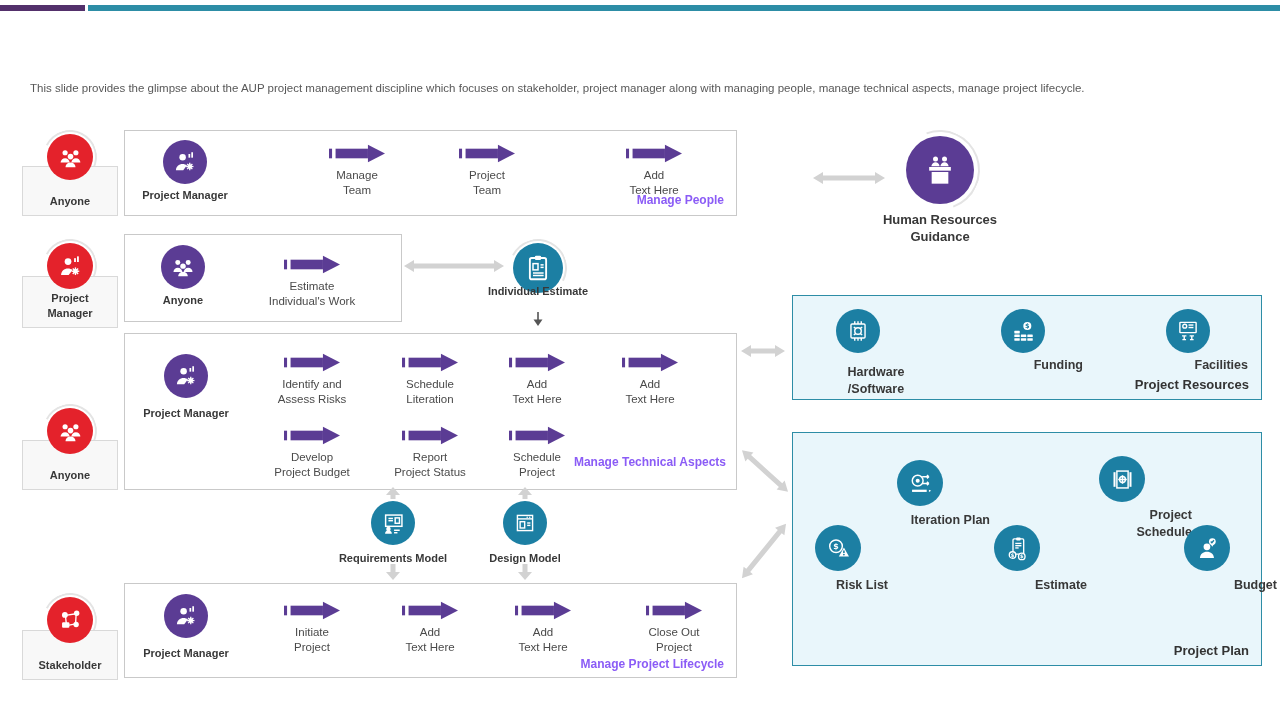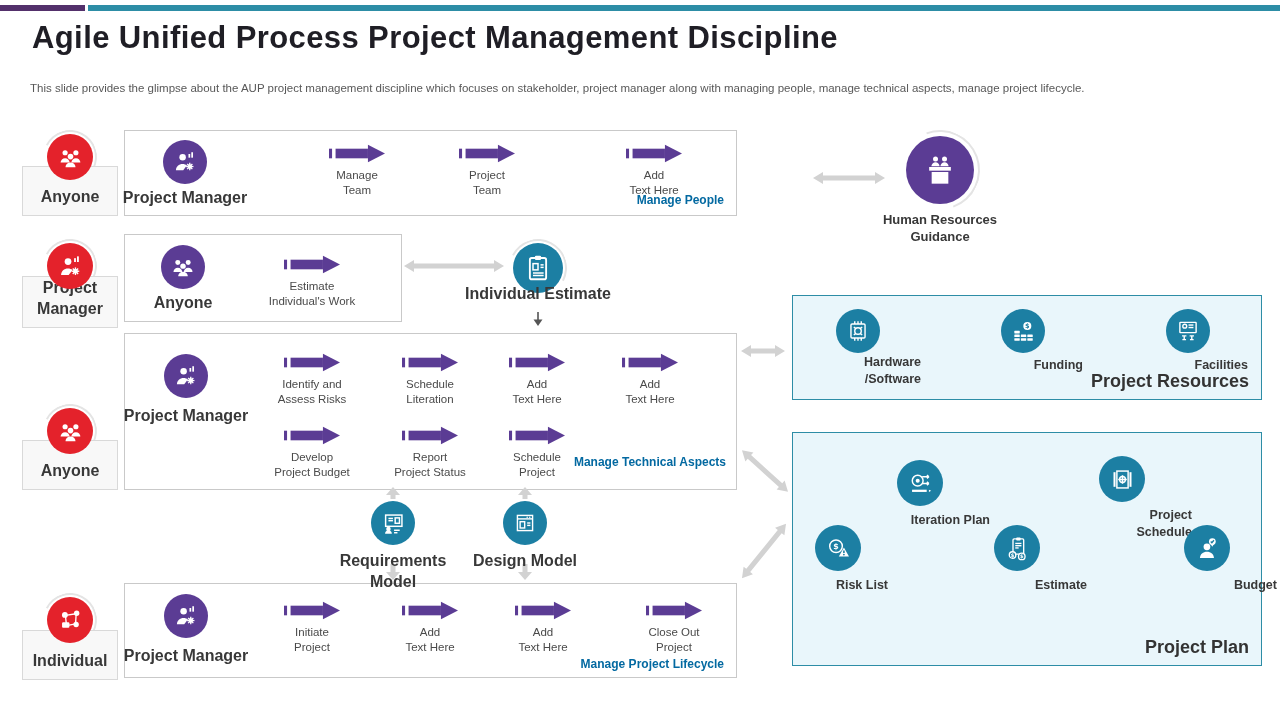--- a/index.html
+++ b/index.html
@@ -10,39 +10,38 @@
   .title{left:32px;top:20px;font-size:31px;font-weight:bold;color:#1f1e25;letter-spacing:.4px;}
   .subtitle{left:30px;top:82px;font-size:11.5px;color:#585858;}
   .box{background:#fff;border:1px solid #c9c9c9;box-sizing:border-box;}
   .panel{background:#e9f6fb;border:1.5px solid #2d8da6;box-sizing:border-box;}
   .circle{border-radius:50%;display:flex;align-items:center;justify-content:center;box-sizing:border-box;}
   .purple{background:#5b3c94;}
   .teal{background:#1c7fa3;}
   .red{background:#e4222b;}
   .arc{border:2px solid #e4e4e4;border-radius:50%;border-left-color:transparent;border-bottom-color:transparent;transform:rotate(-18deg);box-sizing:border-box;}
   .actor-box{background:#f8f8f8;border:1px solid #d9d9d9;box-sizing:border-box;display:flex;align-items:flex-end;justify-content:center;padding-bottom:7px;}
-  .name-label{font-weight:bold;font-size:16px;color:#383838;text-align:center;white-space:pre-line;line-height:1.3;}
+  .name-label{font-weight:bold;font-size:11px;color:#383838;text-align:center;white-space:pre-line;line-height:1.3;}
   .step{display:flex;flex-direction:column;align-items:center;width:120px;}
   .step-label{margin-top:5px;font-size:11.5px;color:#4a4a4a;text-align:center;white-space:pre-line;line-height:1.3;}
-  .caption{font-weight:bold;font-size:12px;color:#0369a1;white-space:pre-line;}
+  .caption{font-weight:bold;font-size:12px;color:#8b5cf6;white-space:pre-line;}
   .parrow{fill:#5b3c94;width:56px;height:19px;}
   .garrow{fill:#d2d2d2;}
-  .panel-title{font-weight:bold;font-size:18px;color:#333;}
+  .panel-title{font-weight:bold;font-size:13px;color:#333;}
   .item-label{font-weight:bold;font-size:12.5px;color:#383838;text-align:right;white-space:pre-line;line-height:1.35;}
   .icon-svg{display:block;}
 </style>
 </head>
 <body>
 
 <div class="slide">
 
   <div class="abs topbar-purple"></div>
   <div class="abs topbar-teal"></div>
 
-  <div class="abs title">Agile Unified Process Project Management Discipline</div>
   <div class="abs subtitle">This slide provides the glimpse about the AUP  project management discipline which focuses on stakeholder, project manager along with managing people, manage technical aspects, manage project lifecycle.</div>
 
   <div class="abs" style="left:22px;top:134px;width:96px;">
     <div class="abs arc" style="left:21px;top:-4px;width:54px;height:54px;"></div>
     <div class="abs actor-box" style="left:0;top:32px;width:96px;height:50px;">
       <span class="name-label">Anyone</span>
     </div>
     <div class="abs circle red" style="left:25px;top:0;width:46px;height:46px;">
       <svg class="icon-svg" width="27" height="27" viewBox="0 0 24 24" fill="white">
         <circle cx="7.2" cy="7.8" r="2.3"></circle>
@@ -91,21 +90,21 @@
           <path d="M12.8 16.5c0-2.2 1.8-3.9 4-3.9s4 1.7 4 3.9z"></path>
         <circle cx="12" cy="11.2" r="2.5"></circle>
           <path d="M7.6 20.6c0-2.4 2-4.2 4.4-4.2s4.4 1.8 4.4 4.2z"></path>
       </svg>
     </div>
   </div>
 
   <div class="abs" style="left:22px;top:597px;width:96px;">
     <div class="abs arc" style="left:21px;top:-4px;width:54px;height:54px;"></div>
     <div class="abs actor-box" style="left:0;top:33px;width:96px;height:50px;">
-      <span class="name-label">Individual</span>
+      <span class="name-label">Stakeholder</span>
     </div>
     <div class="abs circle red" style="left:25px;top:0;width:46px;height:46px;">
       <svg class="icon-svg" width="27" height="27" viewBox="0 0 24 24" fill="white">
         <g stroke="white" stroke-width="1.2">
             <line x1="7.5" y1="7.5" x2="17" y2="6"></line>
             <line x1="7.5" y1="8" x2="8.5" y2="16.5"></line>
             <line x1="8.5" y1="16.5" x2="16.5" y2="15"></line>
             <line x1="17" y1="6.5" x2="16.5" y2="15"></line>
           </g>
         <circle cx="7" cy="7" r="2.6"></circle>
@@ -424,21 +423,21 @@
         <line x1="9" y1="18.5" x2="9" y2="21"></line>
           <line x1="12" y1="18.5" x2="12" y2="21"></line>
           <line x1="15" y1="18.5" x2="15" y2="21"></line>
         <circle cx="12" cy="12" r="3"></circle>
         <line x1="9.8" y1="9.8" x2="8.2" y2="8.2"></line>
           <line x1="14.2" y1="9.8" x2="15.8" y2="8.2"></line>
           <line x1="9.8" y1="14.2" x2="8.2" y2="15.8"></line>
           <line x1="14.2" y1="14.2" x2="15.8" y2="15.8"></line>
       </svg>
     </div>
-    <div class="abs item-label" style="left:38px;top:58px;width:90px;text-align:right;">Hardware
+    <div class="abs item-label" style="left:38px;top:68px;width:90px;text-align:center;">Hardware
 /Software</div>
     <div class="abs circle teal" style="left:208px;top:13px;width:44px;height:44px;">
       <svg class="icon-svg" width="26" height="26" viewBox="0 0 24 24" fill="white">
         <circle cx="16" cy="7.3" r="3.7"></circle>
         <text x="16" y="9.4" text-anchor="middle" font-size="6" font-weight="bold" fill="#1c7fa3" font-family="DejaVu Sans, sans-serif">$</text>
         <rect x="4" y="11.8" width="5" height="2.4" rx="0.4"></rect>
         <rect x="4" y="15.2" width="5" height="2.4" rx="0.4"></rect>
           <rect x="10" y="15.2" width="5" height="2.4" rx="0.4"></rect>
           <rect x="16" y="15.2" width="5" height="2.4" rx="0.4"></rect>
         <rect x="4" y="18.6" width="5" height="2.4" rx="0.4"></rect>

